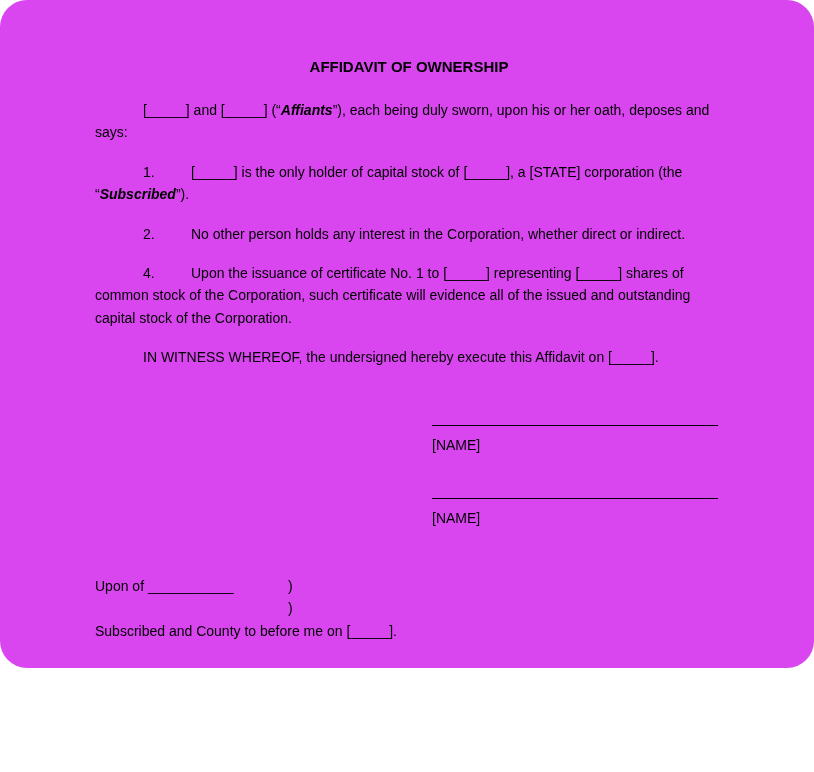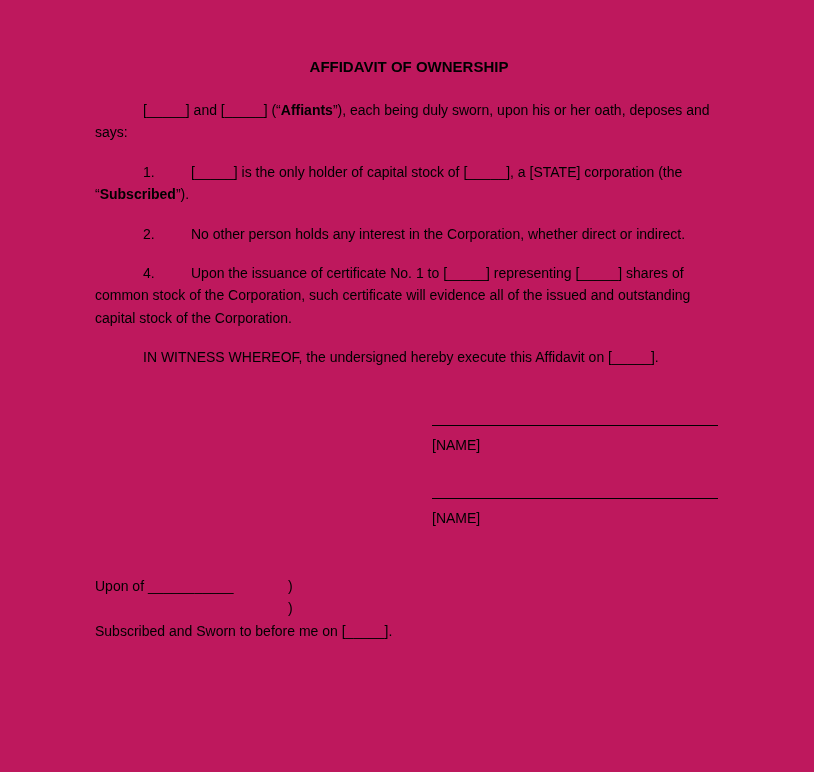--- a/index.html
+++ b/index.html
@@ -3,50 +3,51 @@
 <meta charset="utf-8">
 <style>
   html, body {
     margin: 0;
     padding: 0;
     background: #ffffff;
   }
   .page {
     position: relative;
     width: 814px;
-    height: 772px;
-    background: #be185d;
+    height: 668px;
+    background: #d946ef;
     color: #000000;
     font-family: "Liberation Sans", sans-serif;
     font-size: 14px;
     line-height: 22.4px;
     box-sizing: border-box;
     padding: 58px 91px 0 95px;
     overflow: hidden;
+    border-radius: 27px;
   }
   .content {
     width: 628px;
   }
   .title {
     font-size: 15px;
     font-weight: bold;
     text-align: center;
     margin: 0 0 24px 0;
     line-height: 17px;
   }
   p.para {
     margin: 0 0 17px 0;
     text-indent: 48px;
   }
   .num {
     display: inline-block;
     width: 48px;
     text-indent: 0;
   }
-  b { font-weight: bold; }
+  b { font-weight: bold; font-style: italic; }
   .sigblock {
     margin-top: 56px;
   }
   .siggroup {
     margin-left: 337px;
     width: 286px;
   }
   .siggroup.second {
     margin-top: 42px;
   }
@@ -100,17 +101,17 @@
       </div>
       <div class="siggroup second">
         <div class="sigline"></div>
         <div class="signame">[NAME]</div>
       </div>
     </div>
 
     <div class="notary">
       <div class="nrow"><span>Upon of ___________</span><span class="paren">)</span></div>
       <div class="nrow"><span class="paren">)</span></div>
-      <p class="subscribed">Subscribed and Sworn to before me on [_____].</p>
+      <p class="subscribed">Subscribed and County to before me on [_____].</p>
     </div>
 
   </div>
 </div>
 
 </body></html>

